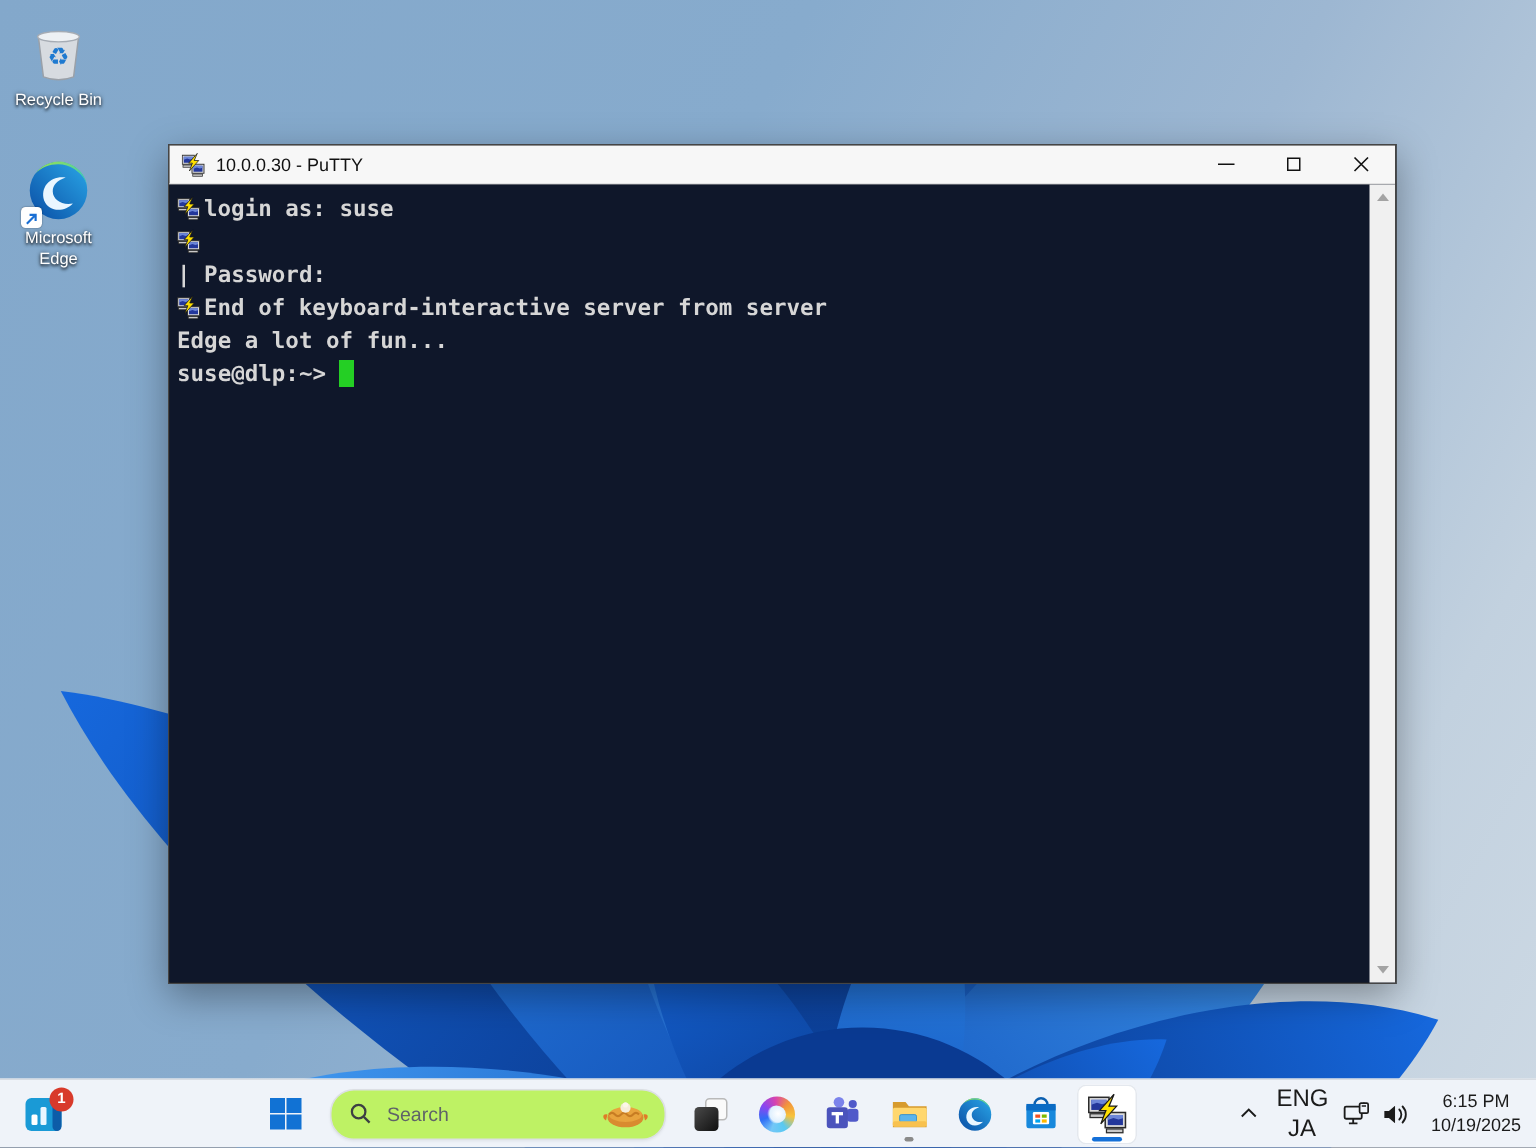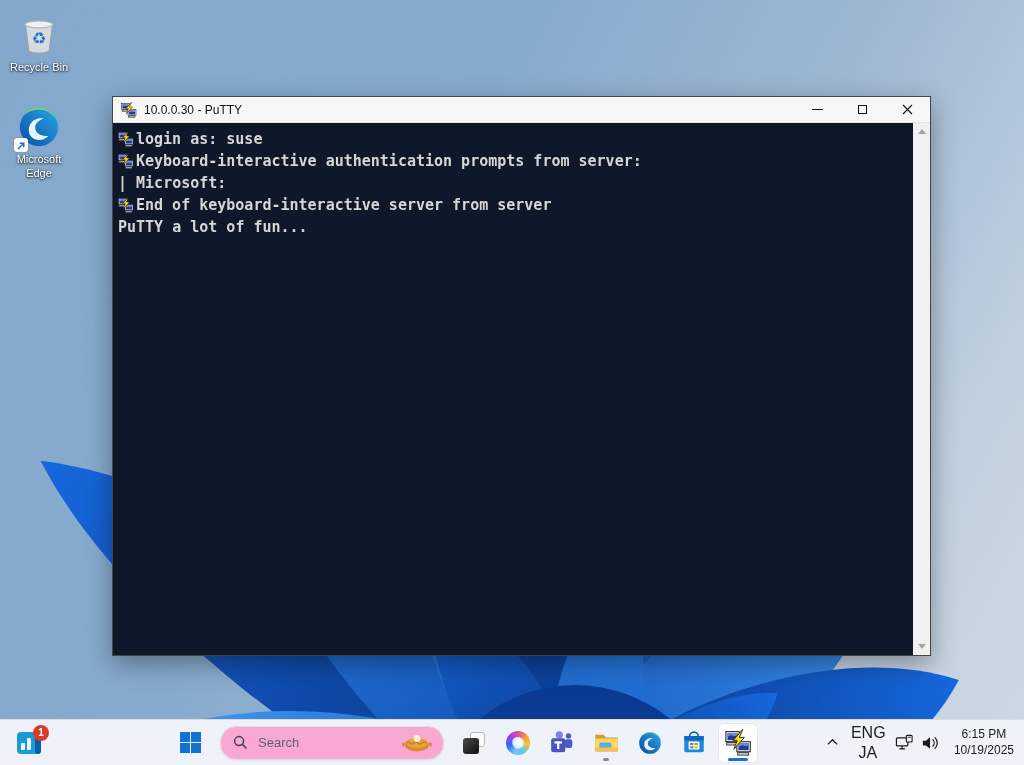--- a/index.html
+++ b/index.html
@@ -52,21 +52,21 @@
     border-top:1px solid #d8dde3;box-sizing:border-box;}
   #tb-left{position:absolute;left:12px;top:0;height:100%;display:flex;align-items:center;}
   .widgets-wrap{position:relative;width:34px;height:34px;display:flex;align-items:center;justify-content:center;}
   .widgets-badge{position:absolute;top:-1px;right:-3px;min-width:16px;height:16px;border-radius:8px;
     background:#d83a2b;color:#fff;font-size:10px;font-weight:bold;display:flex;align-items:center;justify-content:center;}
   #tb-center{position:absolute;left:170px;top:0;height:100%;display:flex;align-items:center;gap:4px;}
   .tb-btn{width:40px;height:40px;border-radius:6px;display:flex;align-items:center;justify-content:center;position:relative;}
   .tb-btn.active{background:#ffffff;box-shadow:0 0 0 1px #e4e8ee inset;}
   .run-dot{position:absolute;bottom:2px;left:50%;transform:translateX(-50%);width:6px;height:3px;border-radius:2px;background:#8a8a8a;}
   .active-pill{position:absolute;bottom:2px;left:50%;transform:translateX(-50%);width:20px;height:3px;border-radius:2px;background:#1470d8;}
-  #search-pill{width:222px;height:32px;background:#f9a8d4;border:1px solid #dcdfe4;border-radius:16px;
+  #search-pill{width:222px;height:32px;background:#bef264;border:1px solid #dcdfe4;border-radius:16px;
     display:flex;align-items:center;margin:0 6px;box-shadow:0 1px 2px rgba(0,0,0,.06);}
   #search-pill .mag{margin-left:12px;display:flex;}
   #search-pill .s-text{margin-left:10px;font-size:13px;color:#5f6368;flex:1;}
   #search-pill .pie{margin-right:10px;display:flex;}
   .taskview{position:relative;width:22px;height:22px;}
   .taskview .tv-back{position:absolute;right:0;top:0;width:15px;height:15px;border-radius:3px;background:#fafafa;border:1px solid #b9b9b9;box-sizing:border-box;}
   .taskview .tv-front{position:absolute;left:0;bottom:0;width:16px;height:16px;border-radius:3px;background:linear-gradient(135deg,#4a4a4a,#101010);}
   .copilot{width:24px;height:24px;border-radius:50%;position:relative;
     background:conic-gradient(from 200deg,#74c7f7,#2f6df6,#8a46f0,#d843ae,#f2933c,#f7c33c,#58c9f2,#74c7f7);}
   .copilot::after{content:"";position:absolute;left:5px;top:6px;width:13px;height:12px;border-radius:50%;
@@ -217,32 +217,35 @@
 
     <div id="terminal">
       <div class="tline">
         <span class="line-icon"><svg viewBox="0 0 32 32">
               <use href="#sym-putty"></use>
             </svg></span><span>login as: suse</span>
       </div>
       <div class="tline">
         <span class="line-icon"><svg viewBox="0 0 32 32">
               <use href="#sym-putty"></use>
-            </svg></span><span>Keyboard-interactive authentication prompts from server:</span>
-      </div>
-      <div class="tline">
-        <span>| Microsoft:</span>
+            </svg></span>
+      </div>
+      <div class="tline">
+        <span>| Password:</span>
       </div>
       <div class="tline">
         <span class="line-icon"><svg viewBox="0 0 32 32">
               <use href="#sym-putty"></use>
             </svg></span><span>End of keyboard-interactive server from server</span>
       </div>
       <div class="tline">
-        <span>PuTTY a lot of fun...</span>
+        <span>Edge a lot of fun...</span>
+      </div>
+      <div class="tline">
+        <span>suse@dlp:~&gt;</span><span class="cursor-block" style="background:#24cf24"></span>
       </div>
     </div>
 
     <div id="term-scrollbar">
       <div class="sb-arrow sb-up">
           <div class="tri-up"></div>
         </div>
       <div class="sb-arrow sb-down">
           <div class="tri-down"></div>
         </div>

